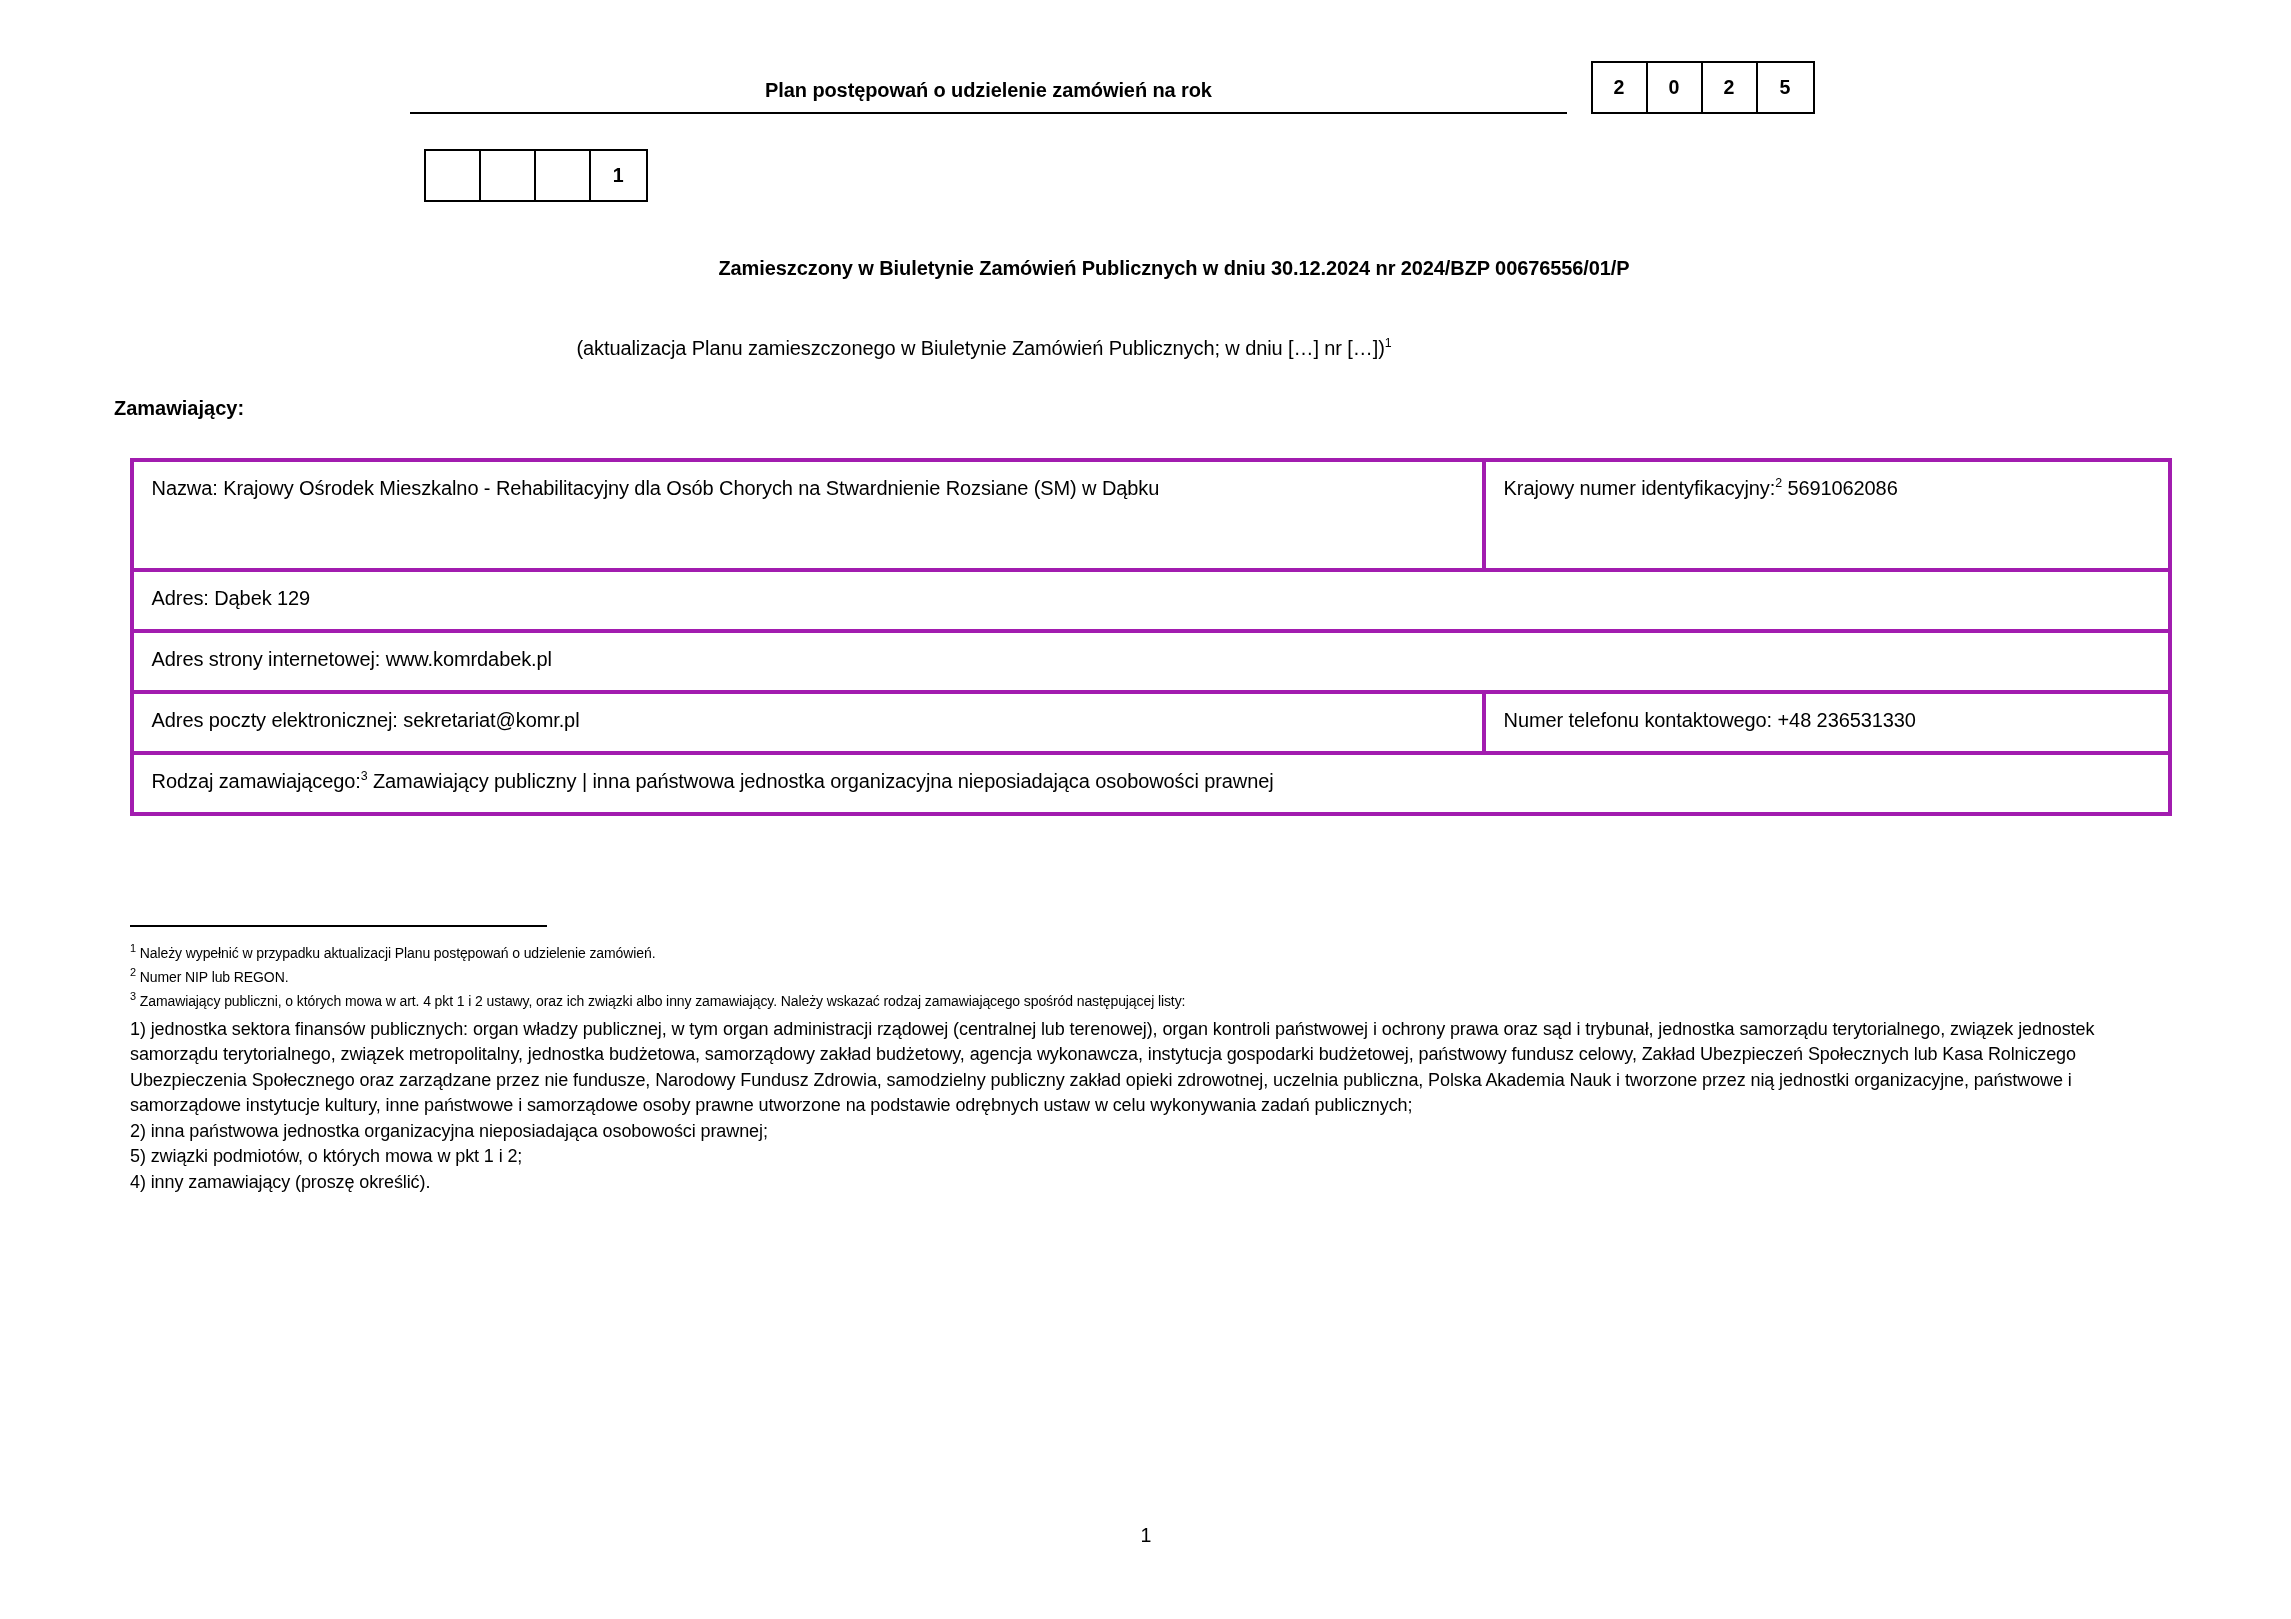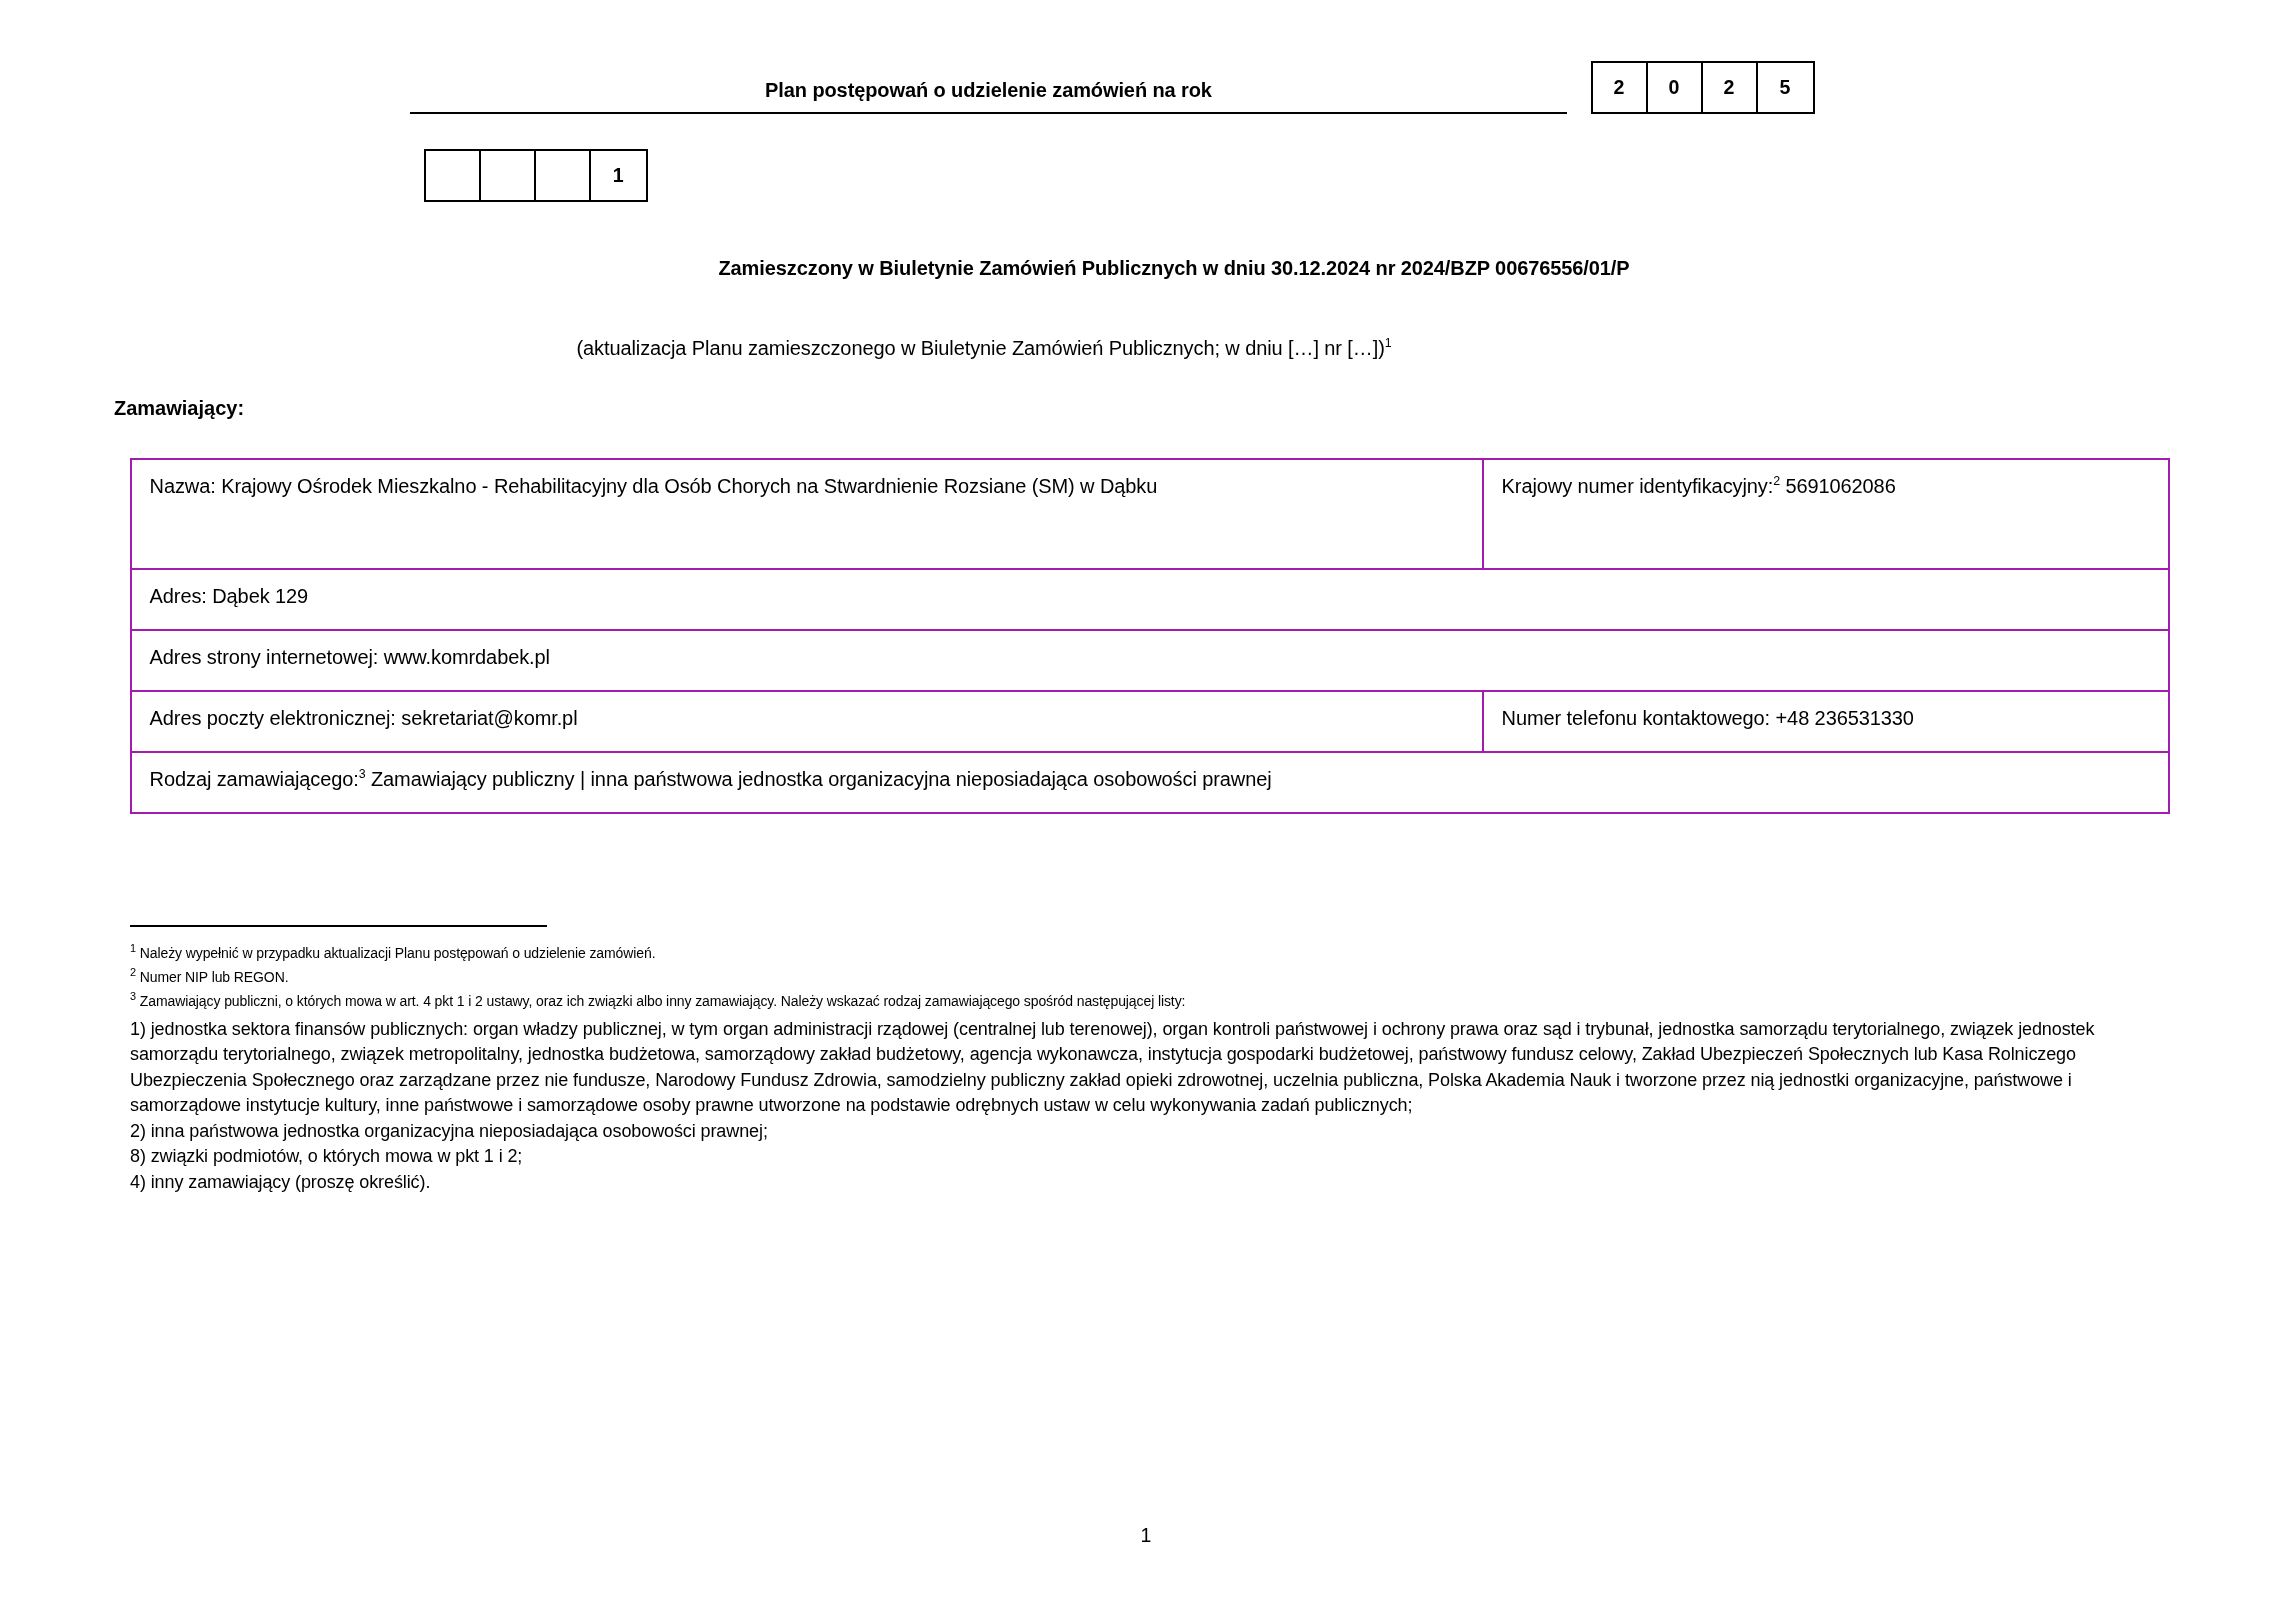--- a/index.html
+++ b/index.html
@@ -91,21 +91,21 @@
 
   
   .mtable {
     position: absolute;
     border-collapse: collapse;
     table-layout: fixed;
     font-size: 20px;
     letter-spacing: -0.1px;
   }
   .mtable td {
-    border: 2px solid #a21caf;
+    border: 4px solid #a21caf;
     vertical-align: top;
     padding: 13.7px 15.7px 13.7px 17.6px;
     box-sizing: border-box;
     font-weight: normal;
     line-height: 1.25;
   }
   td.tall { height: 110px; }
   td.norm { height: 61px; }
 
   
@@ -207,20 +207,20 @@
       <sup>1</sup><span> Należy wypełnić w przypadku aktualizacji Planu postępowań o udzielenie zamówień.</span>
     </p>
     <p class="fn-item">
       <sup>2</sup><span> Numer NIP lub REGON.</span>
     </p>
     <p class="fn-item" style="margin-bottom:4.9px;">
       <sup>3</sup><span> Zamawiający publiczni, o których mowa w art. 4 pkt 1 i 2 ustawy, oraz ich związki albo inny zamawiający. Należy wskazać rodzaj zamawiającego spośród następującej listy:</span>
     </p>
     <p class="fn-para">1) jednostka sektora finansów publicznych: organ władzy publicznej, w tym organ administracji rządowej (centralnej lub terenowej), organ kontroli państwowej i ochrony prawa oraz sąd i trybunał, jednostka samorządu terytorialnego, związek jednostek samorządu terytorialnego, związek metropolitalny, jednostka budżetowa, samorządowy zakład budżetowy, agencja wykonawcza, instytucja gospodarki budżetowej, państwowy fundusz celowy, Zakład Ubezpieczeń Społecznych lub Kasa Rolniczego Ubezpieczenia Społecznego oraz zarządzane przez nie fundusze, Narodowy Fundusz Zdrowia, samodzielny publiczny zakład opieki zdrowotnej, uczelnia publiczna, Polska Akademia Nauk i tworzone przez nią jednostki organizacyjne, państwowe i samorządowe instytucje kultury, inne państwowe i samorządowe osoby prawne utworzone na podstawie odrębnych ustaw w celu wykonywania zadań publicznych;</p>
     <p class="fn-para">2) inna państwowa jednostka organizacyjna nieposiadająca osobowości prawnej;</p>
-    <p class="fn-para">8) związki podmiotów, o których mowa w pkt 1 i 2;</p>
+    <p class="fn-para">5) związki podmiotów, o których mowa w pkt 1 i 2;</p>
     <p class="fn-para">4) inny zamawiający (proszę określić).</p>
   </div>
 
   <div class="pageno" style="left:0; top:1524px; width:2292px;">1</div>
 
 </div>
 
 
 </body></html>

